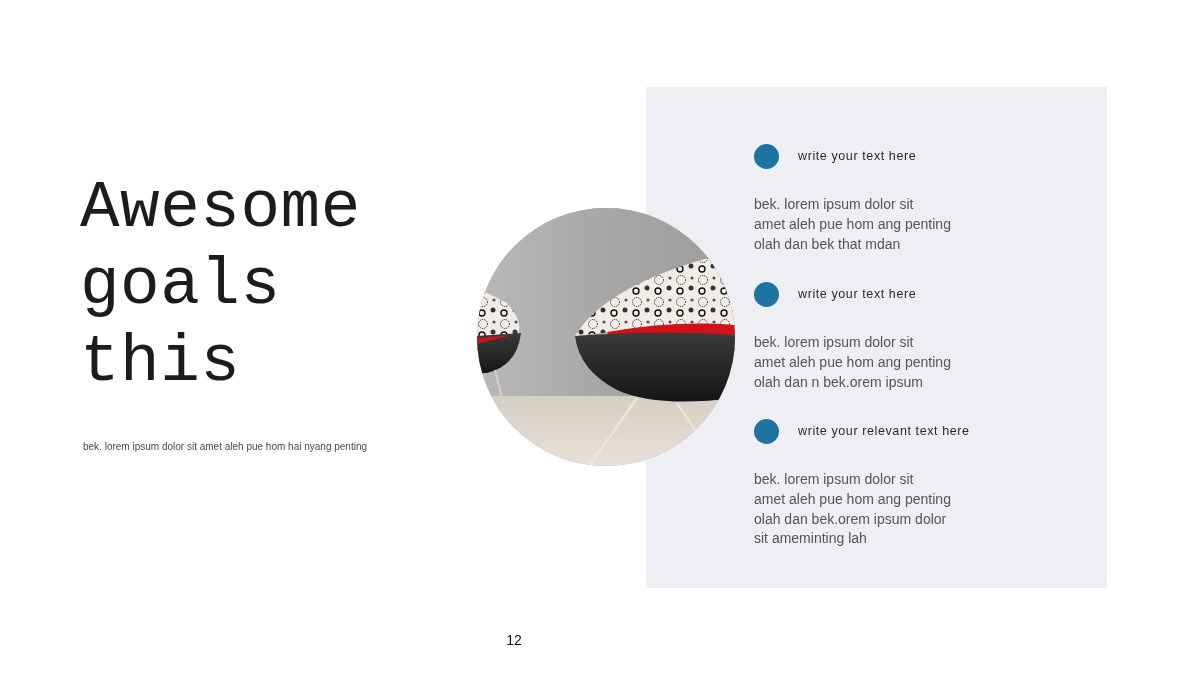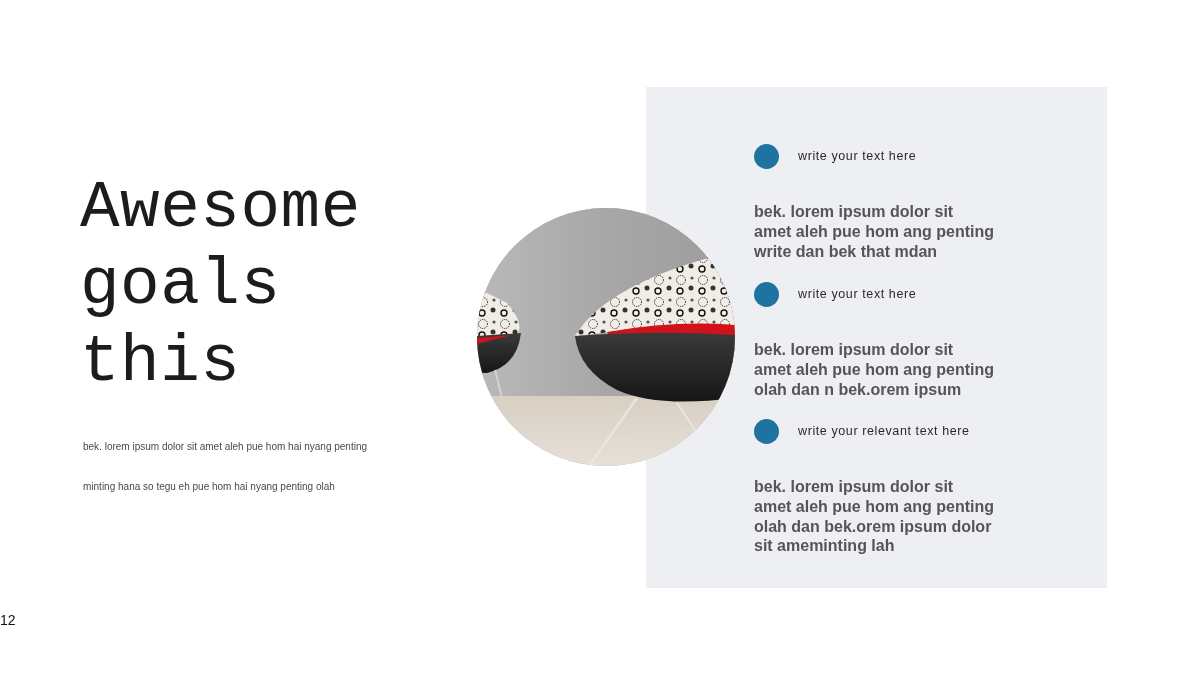--- a/index.html
+++ b/index.html
@@ -35,43 +35,42 @@
     .item { position: absolute; left: 754px; width: 280px; }
     .item-head { display: flex; align-items: center; height: 26px; }
     .dot {
       width: 25px; height: 25px; border-radius: 50%; background: #1f73a0;
       flex: 0 0 25px;
     }
     .item-title {
       margin-left: 19px; font-size: 12.5px; color: #2a2a2a; letter-spacing: 0.6px;
     }
     .item-body {
-      margin: 33px 0 0 0; font-size: 16px; line-height: 19.8px; color: #555; font-weight: bold;
+      margin: 26px 0 0 0; font-size: 14px; line-height: 19.8px; color: #555;
     }
     .page-num {
-      position: absolute; left: 0; width: 1028px; top: 612px; 
+      position: absolute; left: 0; width: 1028px; top: 632px; text-align: center;
       font-size: 14px; color: #111;
     }
   </style>
 </head>
 <body>
 
 <div class="slide">
 
   <div class="panel"></div>
 
   <h1 class="title">
     <span>Awesome</span><br>
     <span>goals this</span><br>
   </h1>
 
   <p class="lead">
     <span>bek. lorem ipsum dolor sit amet aleh pue hom hai nyang penting</span><br>
     <br>
-    <span>minting hana so tegu eh pue hom hai nyang penting olah</span>
   </p>
 
   <div class="photo">
     <svg width="258" height="258" viewBox="0 0 258 258">
       <defs>
         <linearGradient id="wall" x1="0" y1="0" x2="1" y2="0">
           <stop offset="0" stop-color="#b9b9b9"></stop>
           <stop offset="0.5" stop-color="#a7a7a7"></stop>
           <stop offset="1" stop-color="#9c9c9c"></stop>
         </linearGradient>
@@ -109,21 +108,21 @@
   </div>
 
   <div class="item" style="top:143px;">
     <div class="item-head">
       <span class="dot"></span>
       <span class="item-title">write your text here</span>
     </div>
     <p class="item-body">
       <span>bek. lorem ipsum dolor sit</span><br>
       <span>amet aleh pue hom ang penting</span><br>
-      <span>write dan bek that mdan</span>
+      <span>olah dan bek that mdan</span>
     </p>
   </div>
 
   <div class="item" style="top:281px;">
     <div class="item-head">
       <span class="dot"></span>
       <span class="item-title">write your text here</span>
     </div>
     <p class="item-body">
       <span>bek. lorem ipsum dolor sit</span><br>

